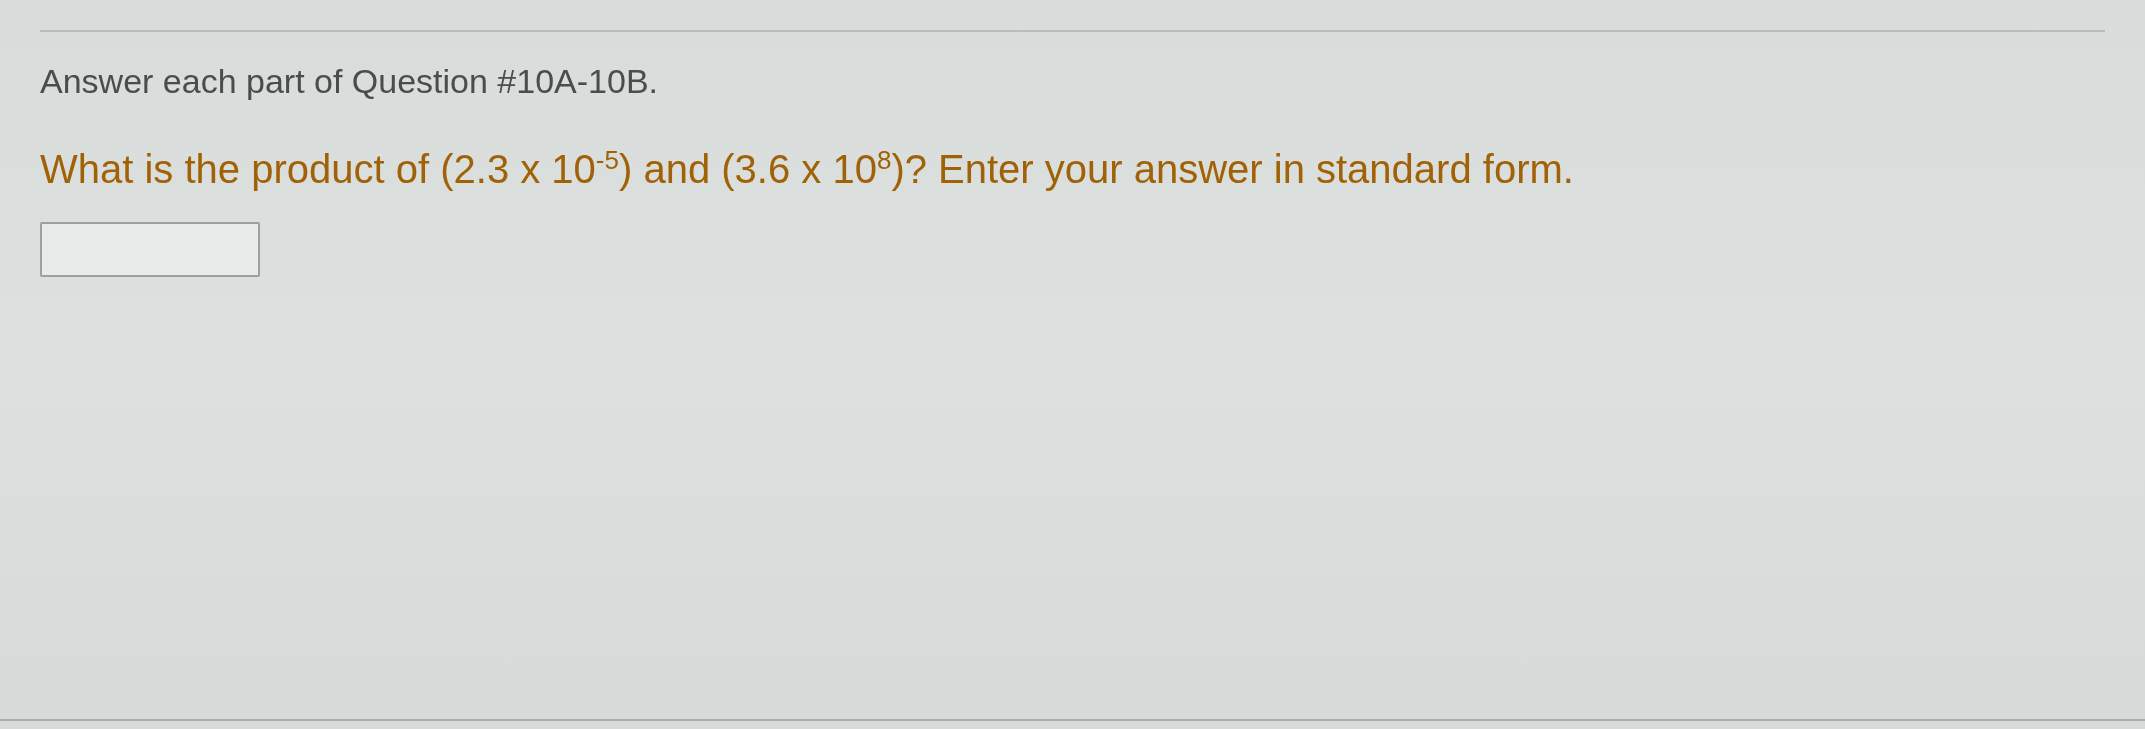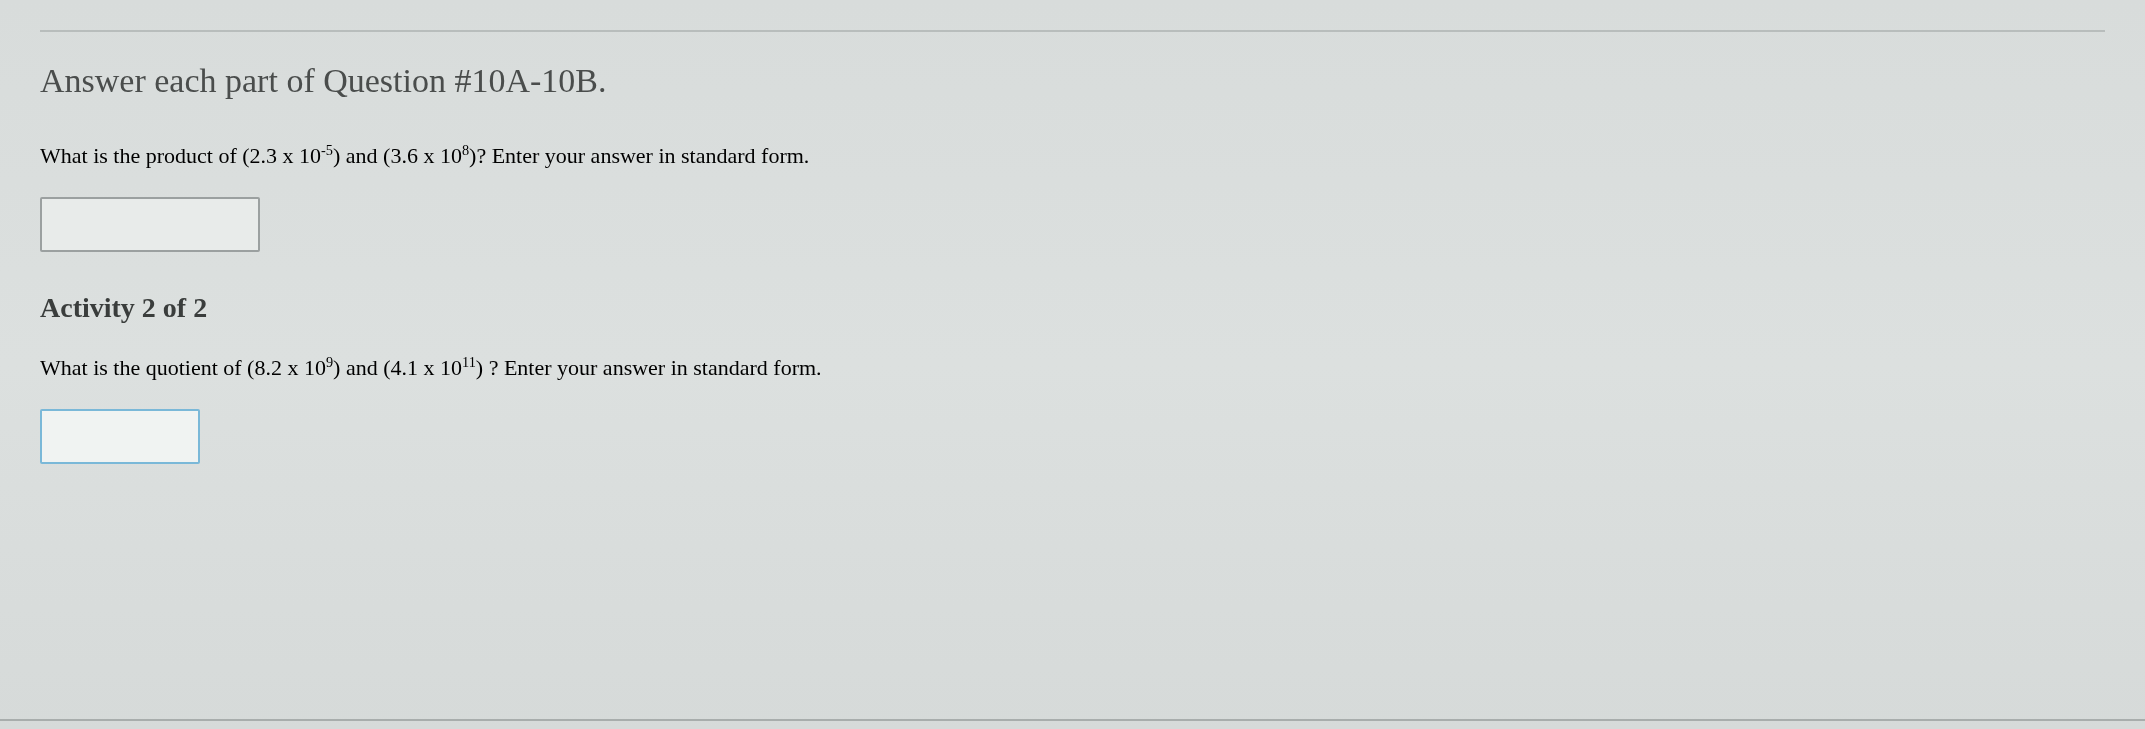--- a/index.html
+++ b/index.html
@@ -1,19 +1,18 @@
 <!DOCTYPE html>
 <html><head>
   <meta charset="utf-8">
   <style>
     * {
       margin: 0;
       padding: 0;
       box-sizing: border-box;
-      font-family: Liberation Serif, serif;
     }
     body {
       font-family: Verdana, Geneva, sans-serif;
       background: linear-gradient(to bottom, #d8dcdb 0%, #dce0df 50%, #d6dad9 100%);
       width: 2145px;
       height: 729px;
       padding: 0;
       overflow: hidden;
       color: #3a3d3c;
     }
@@ -42,22 +41,22 @@
       margin-bottom: 40px;
       font-weight: 400;
     }
     .activity-label {
       font-size: 28px;
       font-weight: bold;
       color: #3a3d3c;
       margin-bottom: 28px;
     }
     .question-text {
-      font-size: 22px;
-      color: #000000;
+      font-size: 40px;
+      color: #a16207;
       margin-bottom: 25px;
       font-weight: 400;
       line-height: 1.4;
     }
     sup {
       font-size: 0.65em;
       vertical-align: super;
     }
     .answer-input {
       width: 220px;
@@ -101,22 +100,15 @@
 <div class="content">
   <div class="main-instruction">Answer each part of Question #10A-10B.</div>
 
   <div class="activity-block">
     <div class="question-text">
       <span>What is the product of (2.3 x 10</span><sup>-5</sup><span>) and (3.6 x 10</span><sup>8</sup><span>)?  Enter your answer in standard form.</span>
     </div>
     <input type="text" class="answer-input" value="" style="">
   </div>
 
-  <div class="activity-block">
-    <div class="activity-label">Activity 2 of 2</div>
-    <div class="question-text">
-      <span>What is the quotient of (8.2 x 10</span><sup>9</sup><span>) and (4.1 x 10</span><sup>11</sup><span>) ?  Enter your answer in standard form.</span>
-    </div>
-    <input type="text" class="answer-input focused" value="" style="">
-  </div>
 </div>
 
 <hr class="bottom-divider">
 
 </body></html>

